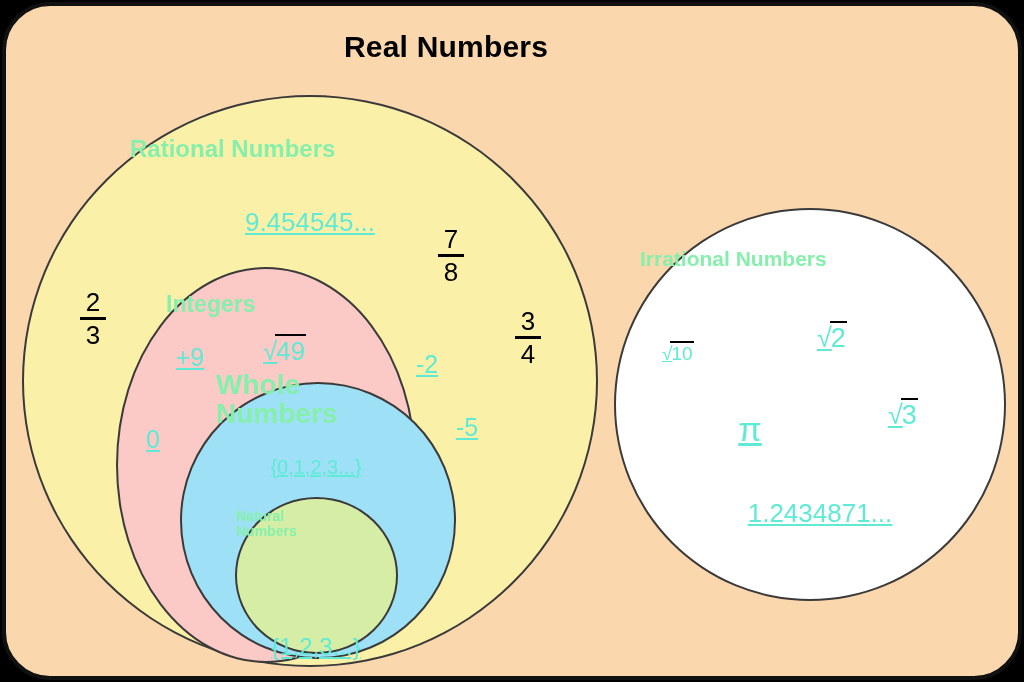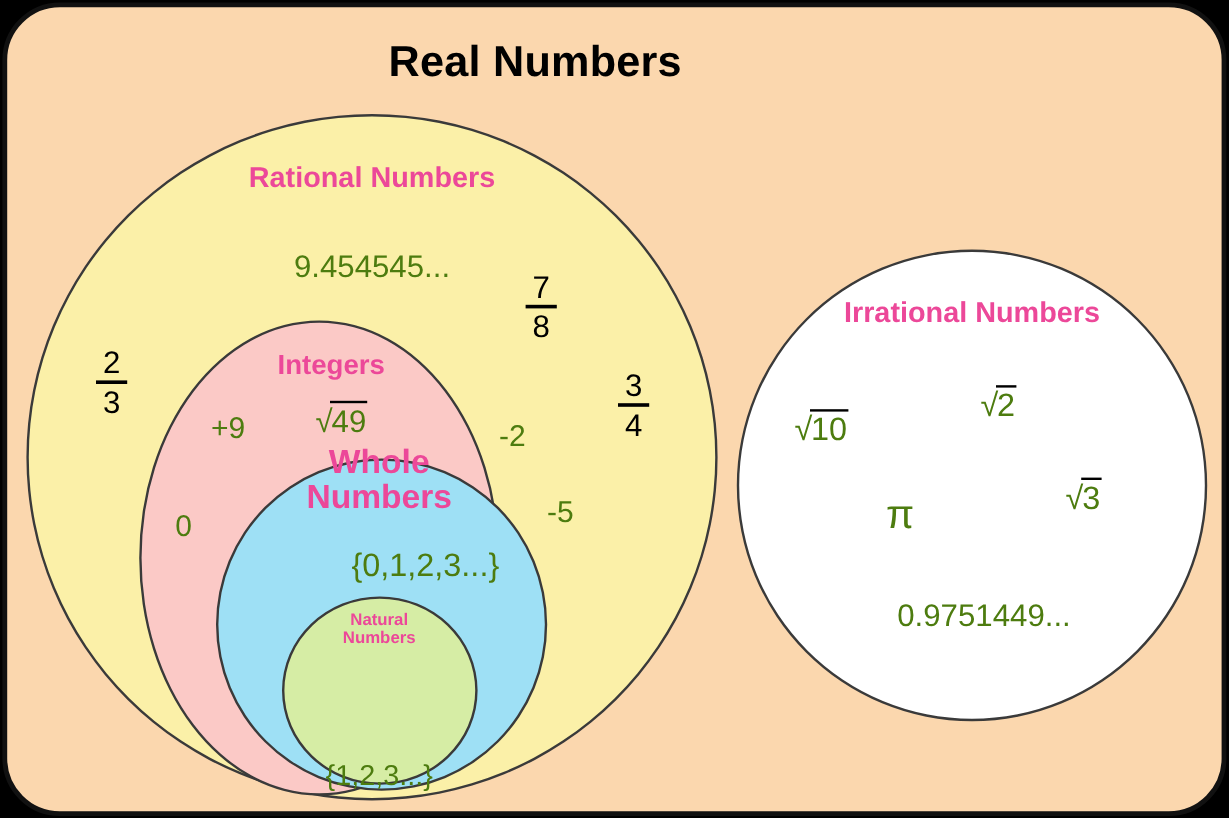--- a/index.html
+++ b/index.html
@@ -29,21 +29,21 @@
     background: #FBD7AE;
     border: 4px solid #111111;
     border-radius: 48px;
   }
   .title {
     position: absolute;
     left: 0;
     top: 30px;
     width: 892px;
     text-align: center;
-    font-size: 36px;
+    font-size: 30px;
     font-weight: bold;
     color: #000000;
     letter-spacing: 0.2px;
   }
   .ellipse {
     position: absolute;
     box-sizing: border-box;
     border: 2px solid #3a3a3a;
     border-radius: 50%;
   }
@@ -87,33 +87,33 @@
   #set-irrational {
     left: 614px;
     top: 208px;
     width: 392px;
     height: 393px;
     background: #FFFFFF;
     z-index: 1;
   }
   .set-label {
     position: absolute;
-    text-align: center;
     font-weight: bold;
-    color: #ec4899;
+    color: #86efac;
     z-index: 20;
     line-height: 1.05;
     white-space: pre-line;
   }
   .member {
     position: absolute;
-    color: #4d7c0f;
+    color: #5eead4;
     z-index: 20;
     white-space: nowrap;
     text-align: center;
+    text-decoration: underline;
   }
   .frac {
     position: absolute;
     z-index: 20;
     color: #000000;
     text-align: center;
     line-height: 1.0;
   }
   .frac .num { display: block; }
   .frac .bar {
@@ -142,29 +142,29 @@
   <div class="title">Real Numbers</div>
 
   <div class="ellipse" id="set-rational"></div>
   <div class="ellipse" id="set-integers"></div>
   <div class="ellipse" id="set-whole"></div>
   <div class="ellipse" id="set-natural"></div>
   <div class="ellipse" id="set-irrational"></div>
 
   <div class="set-label" style="left:130px; top:136px; width:360px; font-size:24px;">Rational Numbers</div>
 
-  <div class="set-label" style="left:176px; top:292px; width:200px; font-size:23px;">Integers</div>
+  <div class="set-label" style="left:166px; top:292px; width:200px; font-size:23px;">Integers</div>
 
   <div class="set-label" style="left:216px; top:370px; width:200px; font-size:28px;">Whole
 Numbers</div>
 
   <div class="set-label" style="left:236px; top:509px; width:160px; font-size:14px;">Natural
 Numbers</div>
 
-  <div class="set-label" style="left:640px; top:248px; width:340px; font-size:24px;">Irrational Numbers</div>
+  <div class="set-label" style="left:640px; top:248px; width:340px; font-size:21px;">Irrational Numbers</div>
 
   <div class="member" style="left:200px; top:207px; width:220px; font-size:26px;">9.454545...</div>
 
 
   <div class="frac" style="left:72px; top:289px; width:42px; font-size:26px;">
     <span class="num">2</span>
     <span class="bar" style="width:26px;"></span>
     <span class="den">3</span>
   </div>
 
@@ -185,33 +185,33 @@
   <div class="member rad" style="left:263px; top:334px; width:100px; font-size:26px; text-align:left;">
     <span class="sym">√</span><span class="arg">49</span>
   </div>
 
   <div class="member" style="left:392px; top:350px; width:70px; font-size:25px;">-2</div>
 
   <div class="member" style="left:128px; top:425px; width:50px; font-size:25px;">0</div>
 
   <div class="member" style="left:432px; top:413px; width:70px; font-size:25px;">-5</div>
 
-  <div class="member" style="left:216px; top:456px; width:200px; font-size:27px;text-align:right;">{0,1,2,3...}</div>
+  <div class="member" style="left:216px; top:456px; width:200px; font-size:20px;">{0,1,2,3...}</div>
 
   <div class="member" style="left:236px; top:592px; width:160px; font-size:24px;margin-top:41px;">{1,2,3...}</div>
 
-  <div class="member rad" style="left:662px; top:341px; width:110px; font-size:27px; text-align:left;">
+  <div class="member rad" style="left:662px; top:341px; width:110px; font-size:19px; text-align:left;">
     <span class="sym">√</span><span class="arg">10</span>
   </div>
 
   <div class="member rad" style="left:817px; top:321px; width:100px; font-size:27px; text-align:left;">
     <span class="sym">√</span><span class="arg">2</span>
   </div>
 
   <div class="member rad" style="left:888px; top:398px; width:100px; font-size:27px; text-align:left;">
     <span class="sym">√</span><span class="arg">3</span>
   </div>
 
   <div class="member" style="left:720px; top:410px; width:60px; font-size:34px;">π</div>
 
-  <div class="member" style="left:710px; top:498px; width:220px; font-size:26px;">0.9751449...</div>
+  <div class="member" style="left:710px; top:498px; width:220px; font-size:26px;">1.2434871...</div>
 
 </div>
 
 </body></html>

